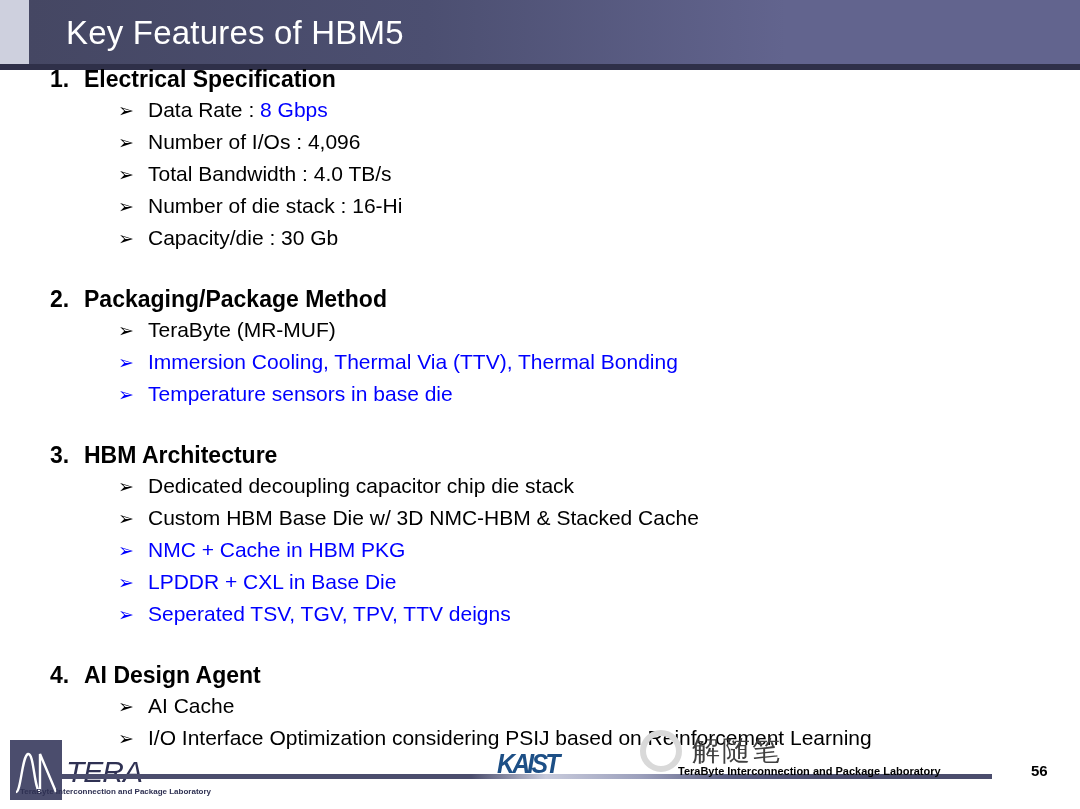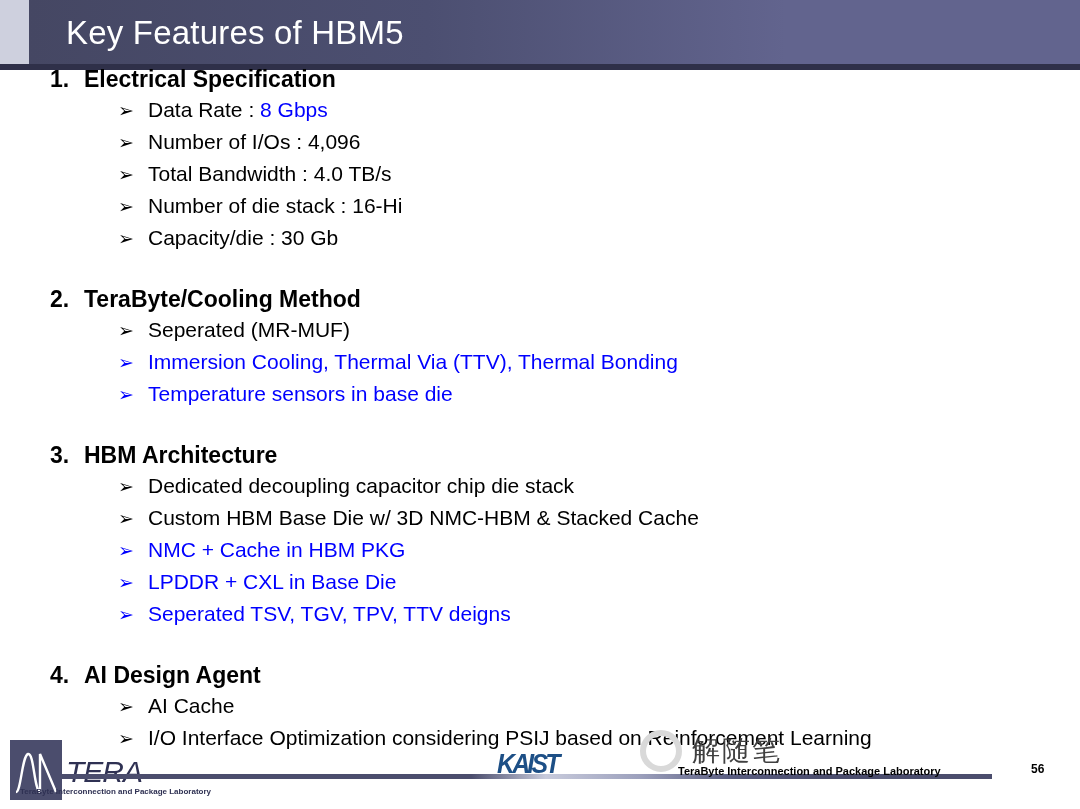--- a/index.html
+++ b/index.html
@@ -155,21 +155,21 @@
     position: absolute;
     left: 678px; top: 30px;
     font-size: 11px;
     font-weight: bold;
     color: #000000;
     white-space: nowrap;
   }
   #page-number {
     position: absolute;
     left: 1031px; top: 27px;
-    font-size: 12px;
+    font-size: 15px;
     font-weight: bold;
     color: #000000;
     white-space: nowrap;
   }
 
   
   #watermark {
     position: absolute;
     left: 640px; top: 722px;
     width: 420px; height: 60px;
@@ -229,25 +229,25 @@
       <span class="bullet-arrow">➢</span>
       <span class="bullet-text">Capacity/die : 30 Gb</span>
     </div>
   </div>
 
   <div class="gap-md"></div>
 
   <div class="section">
     <div class="section-head">
       <span class="section-num">2.</span>
-      <span>TeraByte/Cooling Method</span>
-    </div>
-    <div class="bullet">
-      <span class="bullet-arrow">➢</span>
-      <span class="bullet-text">Seperated (MR-MUF)</span>
+      <span>Packaging/Package Method</span>
+    </div>
+    <div class="bullet">
+      <span class="bullet-arrow">➢</span>
+      <span class="bullet-text">TeraByte (MR-MUF)</span>
     </div>
     <div class="bullet blue">
       <span class="bullet-arrow">➢</span>
       <span class="bullet-text">Immersion Cooling, Thermal Via (TTV), Thermal Bonding</span>
     </div>
     <div class="bullet blue">
       <span class="bullet-arrow">➢</span>
       <span class="bullet-text">Temperature sensors in base die</span>
     </div>
   </div>

